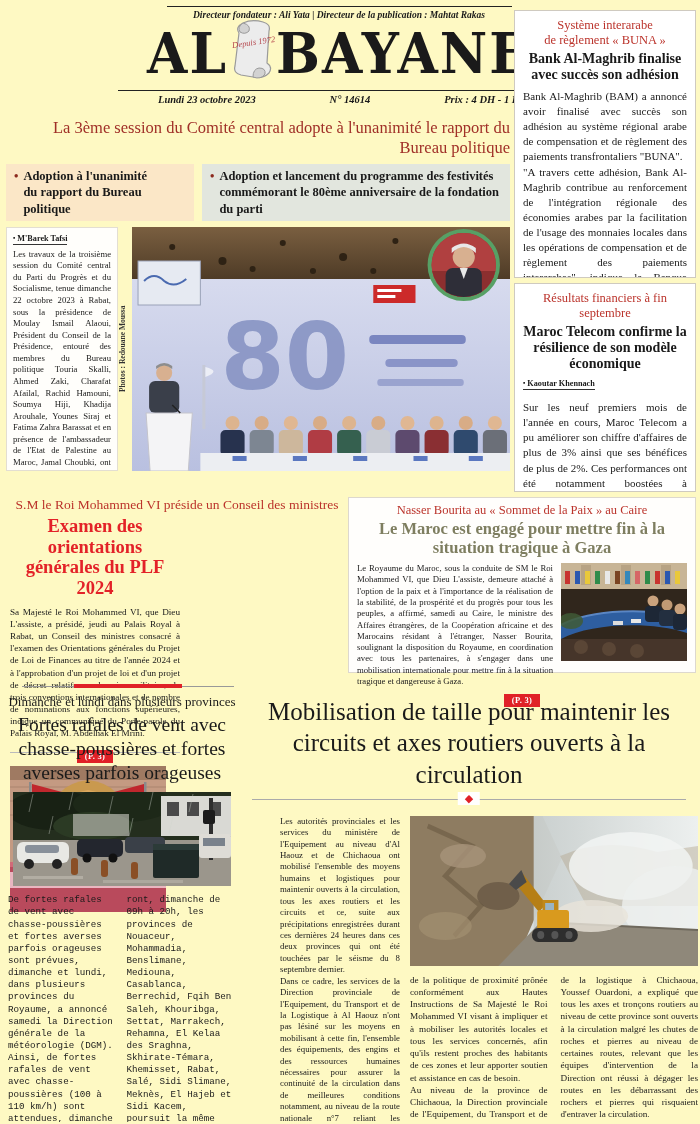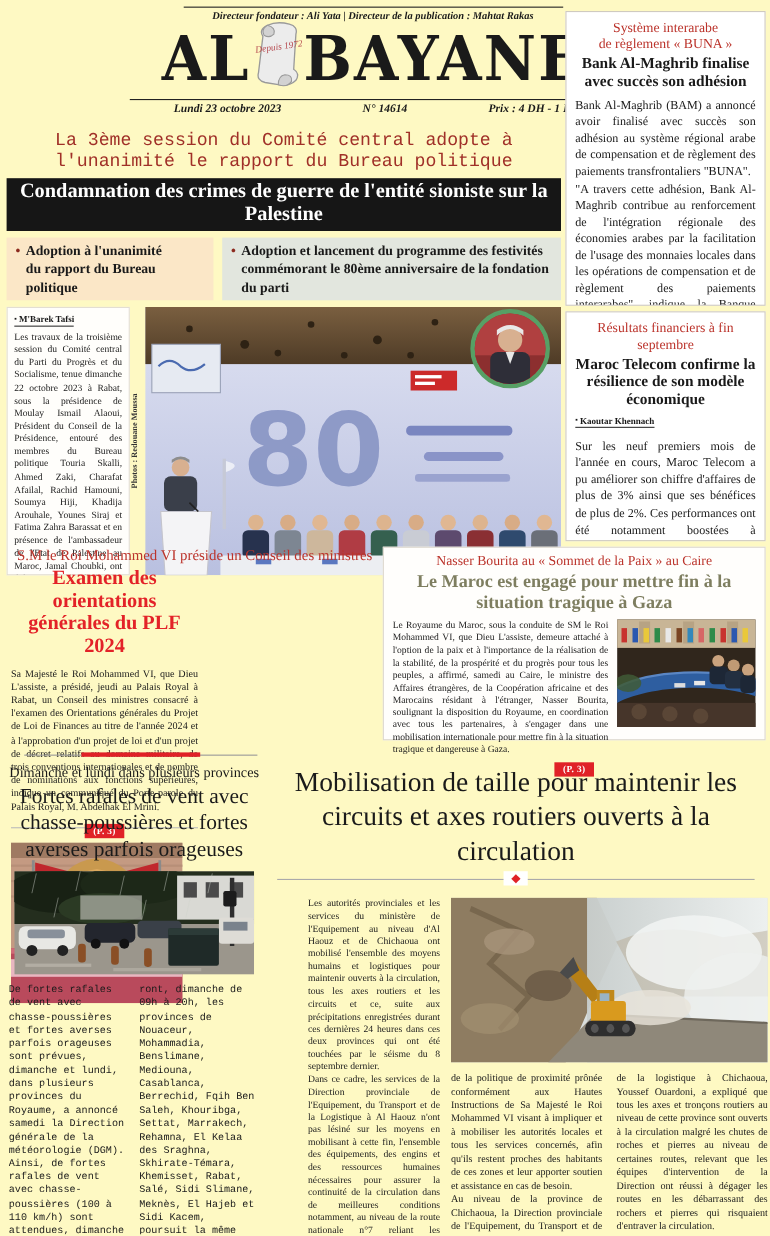--- a/index.html
+++ b/index.html
@@ -11,21 +11,21 @@
   
   .masthead { position:absolute; left:118px; top:6px; width:442px; text-align:center; }
   .directors { margin:0 auto; width:345px; border-top:1.5px solid #222; font-size:9.5px; font-style:italic; font-weight:bold; padding-top:3px; white-space:nowrap; }
   .logo-row { display:flex; align-items:center; justify-content:center; height:62px; margin-top:3px; }
   .logo-word { font-family:"DejaVu Serif",serif; font-weight:900; font-size:52px; line-height:1; letter-spacing:2px; transform:scaleY(1.08); }
   .scroll-icon { margin:0 1px; position:relative; top:-2px; }
   .masthead-rule { border-top:1.5px solid #222; margin-top:5px; }
   .date-row { display:flex; justify-content:space-between; padding:3px 26px 0 40px; font-size:10.5px; font-style:italic; font-weight:bold; }
   
   .lead { position:absolute; left:6px; top:112px; width:504px; }
-  .lead-kicker { text-align:center; color:var(--dark-red,#a03028); font-size:16.5px; margin-top:6px;font-family:Liberation Mono, monospace; }
+  .lead-kicker { text-align:right; color:var(--dark-red,#a03028); font-size:16.5px; margin-top:6px; }
   .lead-headline { text-align:center; color:var(--headline-red,#e32228); font-size:29px; font-weight:bold; line-height:1.15; margin-top:2px; letter-spacing:.3px; }
   .black-bar { background:var(--black-bar,#161616); color:#fff; text-align:center; font-size:18.5px; font-weight:bold; padding:2px 0 4px; margin-top:6px; }
   .bullets { display:flex; gap:8px; margin-top:6px; }
   .bullet-box { font-size:12.5px; font-weight:bold; line-height:1.3; padding:4px 8px; display:flex; gap:5px; align-items:flex-start; }
   .bullet-box .btxt { white-space:pre-line; }
   .bullet-left { width:172px; background:var(--cream,#fbe7c7); }
   .bullet-right { flex:1; background:var(--sage,#e2e6de); }
   .bullet-ic { color:#8c2a1e; }
   .lead-article-row { display:flex; margin-top:6px; height:244px; }
   .front-article { width:112px; border:1px solid #e3ded2; background:#fffefb; padding:5px 6px; font-size:8.7px; overflow:hidden; box-sizing:border-box; }
@@ -108,21 +108,20 @@
     <div class="masthead-rule"></div>
     <div class="date-row">
       <span>Lundi 23 octobre 2023</span>
       <span>N° 14614</span>
       <span>Prix : 4 DH - 1 Euro</span>
     </div>
   </div>
 
   <div class="lead">
     <div class="lead-kicker">La 3ème session du Comité central adopte à l'unanimité le rapport du Bureau politique</div>
-    <div class="black-bar">Condamnation des crimes de guerre de l'entité sioniste sur la Palestine</div>
     <div class="bullets">
       <div class="bullet-box bullet-left">
         <span class="bullet-ic">•</span>
         <span class="btxt">Adoption à l'unanimité
 du rapport du Bureau politique</span>
       </div>
       <div class="bullet-box bullet-right">
         <span class="bullet-ic">•</span>
         <span class="btxt">Adoption et lancement du programme des festivités
 commémorant le 80ème anniversaire de la fondation du parti</span>

